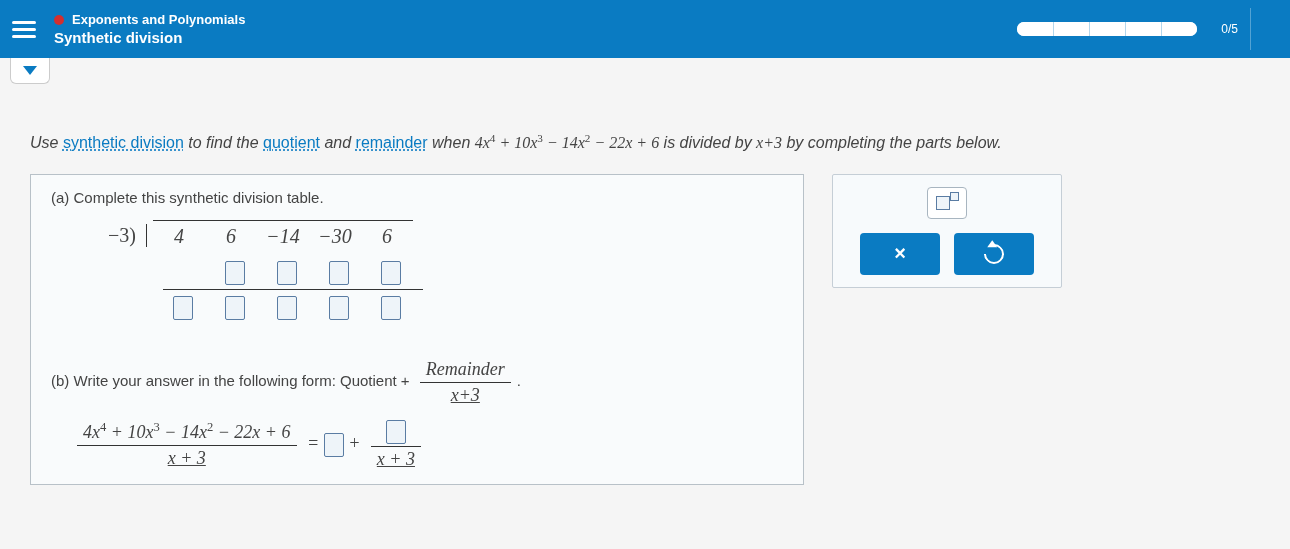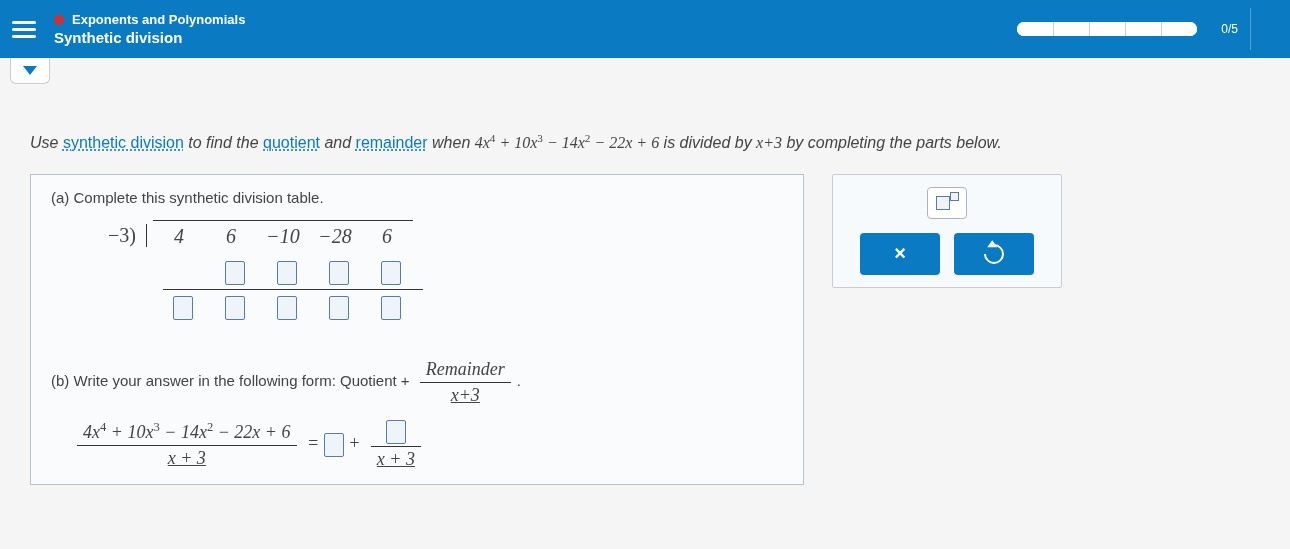--- a/index.html
+++ b/index.html
@@ -161,22 +161,22 @@
   <div class="main-row">
     <div class="work-card">
       <div class="part-label">(a) Complete this synthetic division table.</div>
 
       <div class="synth">
         <div class="synth-row">
           <span class="div-wrap">−3)</span>
           <span class="top-line" style="display:flex">
             <span class="synth-cell">4</span>
             <span class="synth-cell">6</span>
-            <span class="synth-cell">−10</span>
-            <span class="synth-cell">−28</span>
+            <span class="synth-cell">−14</span>
+            <span class="synth-cell">−30</span>
             <span class="synth-cell">6</span>
           </span>
         </div>
         <div class="synth-row row2" style="margin-left:56px">
           <span class="synth-cell"></span>
           <span class="synth-cell"><span class="blank-box"></span></span>
           <span class="synth-cell"><span class="blank-box"></span></span>
           <span class="synth-cell"><span class="blank-box"></span></span>
           <span class="synth-cell"><span class="blank-box"></span></span>
         </div>

